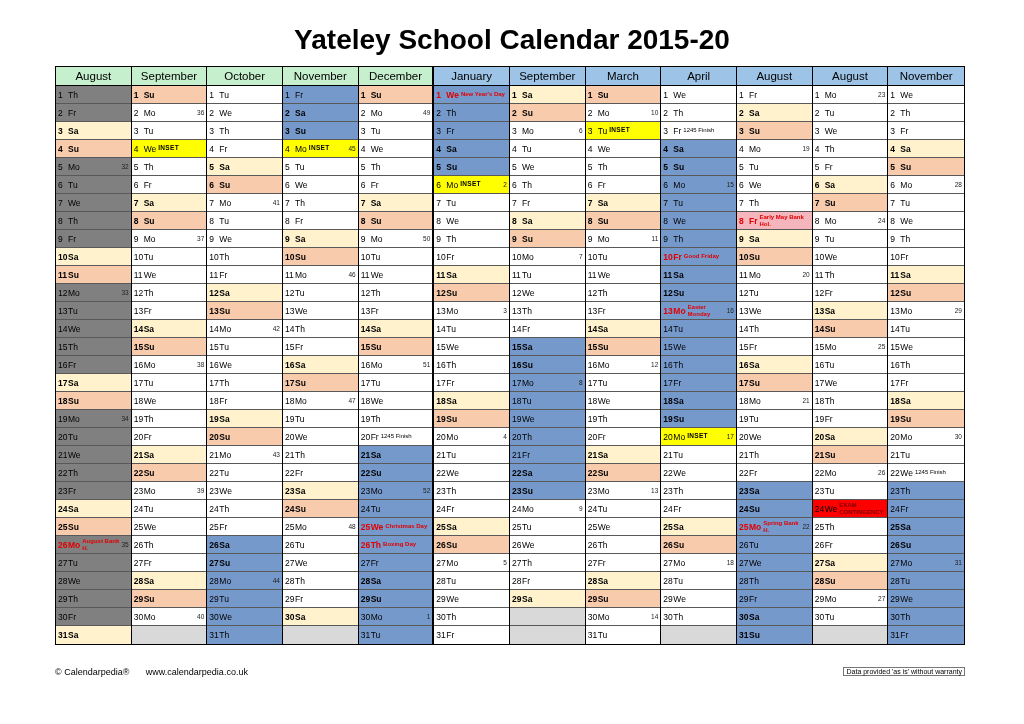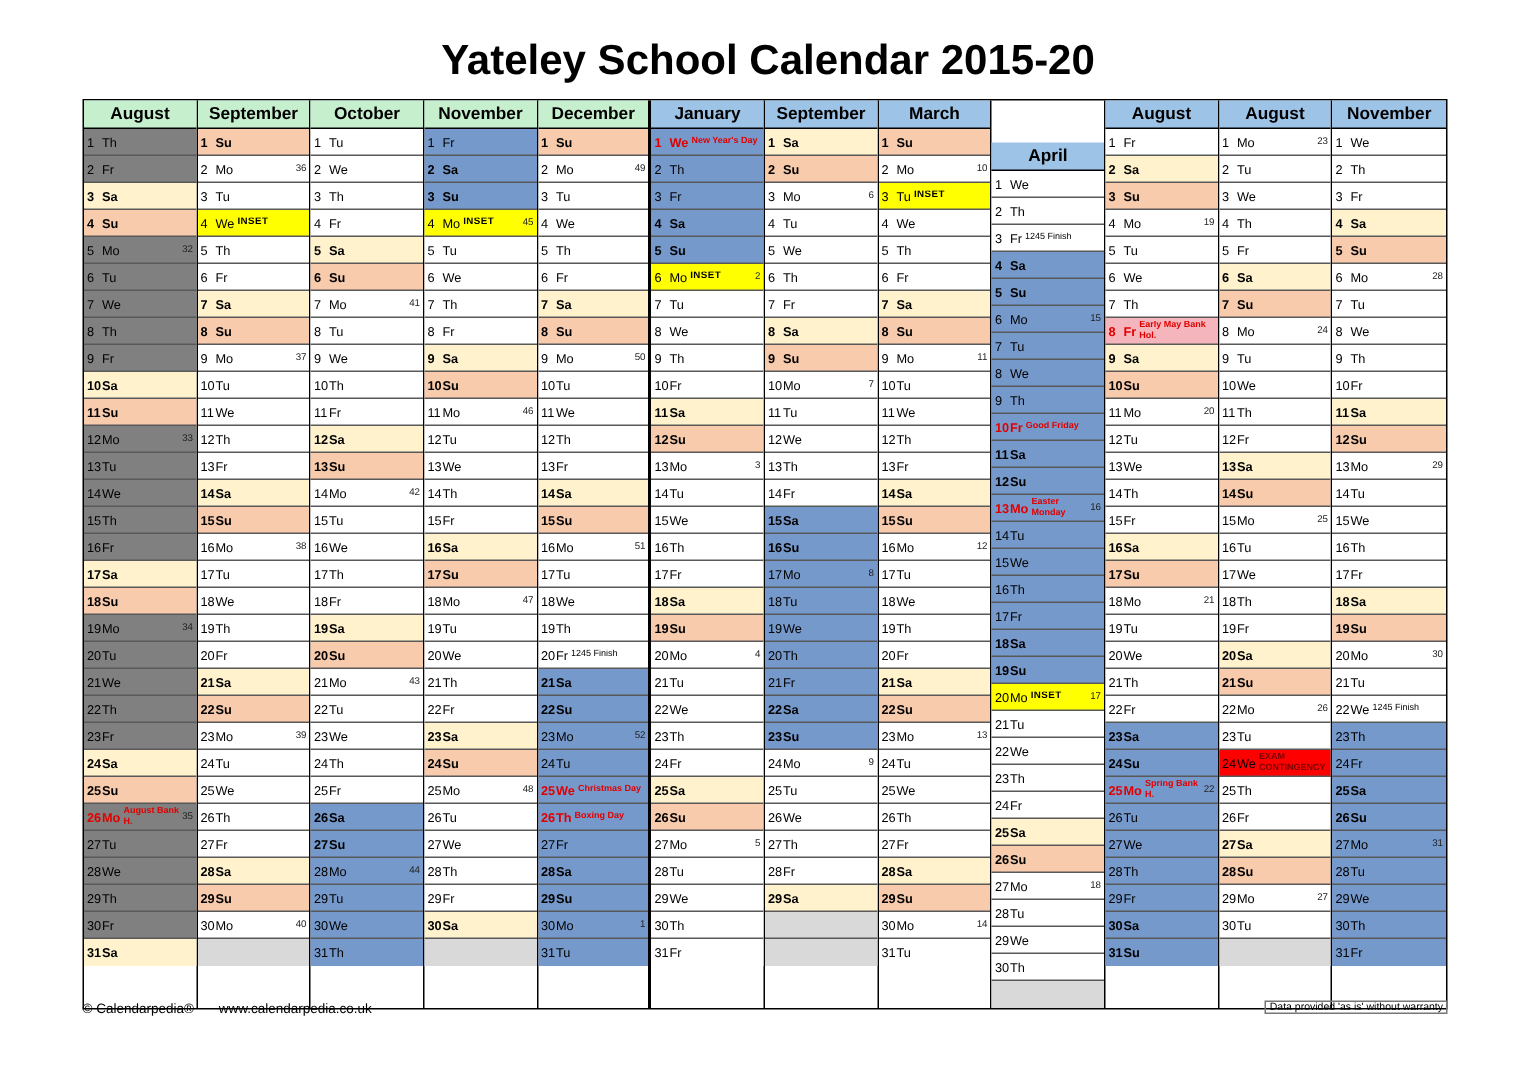--- a/index.html
+++ b/index.html
@@ -11,21 +11,21 @@
        box-sizing:content-box;background:#fff;}
   .yearband{display:grid;grid-template-columns:repeat(12,1fr);}
   .yearband>div{height:22px;line-height:22px;text-align:center;font-weight:bold;
         font-size:13px;border-bottom:1px solid #000;box-sizing:border-box;}
   .y2019{grid-column:span 5;border-right:2px solid #000;}
   .y2020{grid-column:span 7;}
   .mgrid{display:grid;grid-template-columns:repeat(12,1fr);}
   .mcol{border-right:1px solid #000;box-sizing:border-box;}
   .mcol:nth-child(5){border-right:2px solid #000;}
   .mcol:last-child{border-right:none;}
-  .mhead{height:19px;line-height:19px;text-align:center;font-weight:bold;
+  .mhead{height:19px;line-height:19px;text-align:center;font-weight:normal;
          font-size:11.5px;border-bottom:1px solid #000;box-sizing:border-box;}
   .cell{height:18px;box-sizing:border-box;border-bottom:1px solid #595959;
         display:flex;align-items:center;padding:0 2px;overflow:hidden;
         font-size:8.5px;color:#000;background:#fff;}
   .mcol .cell:last-child{border-bottom:none;}
   .dn{flex:none;width:10px;}
   .wd{flex:none;}
   .b{font-weight:bold;}
   .rd{color:#e00000;font-weight:bold;}
   .note{flex:1 1 auto;margin-left:2px;font-size:6px;line-height:6.5px;
@@ -1093,21 +1093,21 @@
             <span class="dn">30</span>
             <span class="wd">Mo</span>
             <span class="wk">14</span>
           </div>
           <div class="cell">
             <span class="dn">31</span>
             <span class="wd">Tu</span>
           </div>
         </div>
         <div class="mcol">
-          <div class="mhead" style="background: rgb(157, 195, 230); margin-top: 28px;">April</div>
+          <div class="mhead" style="background: rgb(157, 195, 230);">April</div>
           <div class="cell">
             <span class="dn">1</span>
             <span class="wd">We</span>
           </div>
           <div class="cell">
             <span class="dn">2</span>
             <span class="wd">Th</span>
           </div>
           <div class="cell">
             <span class="dn">3</span>

